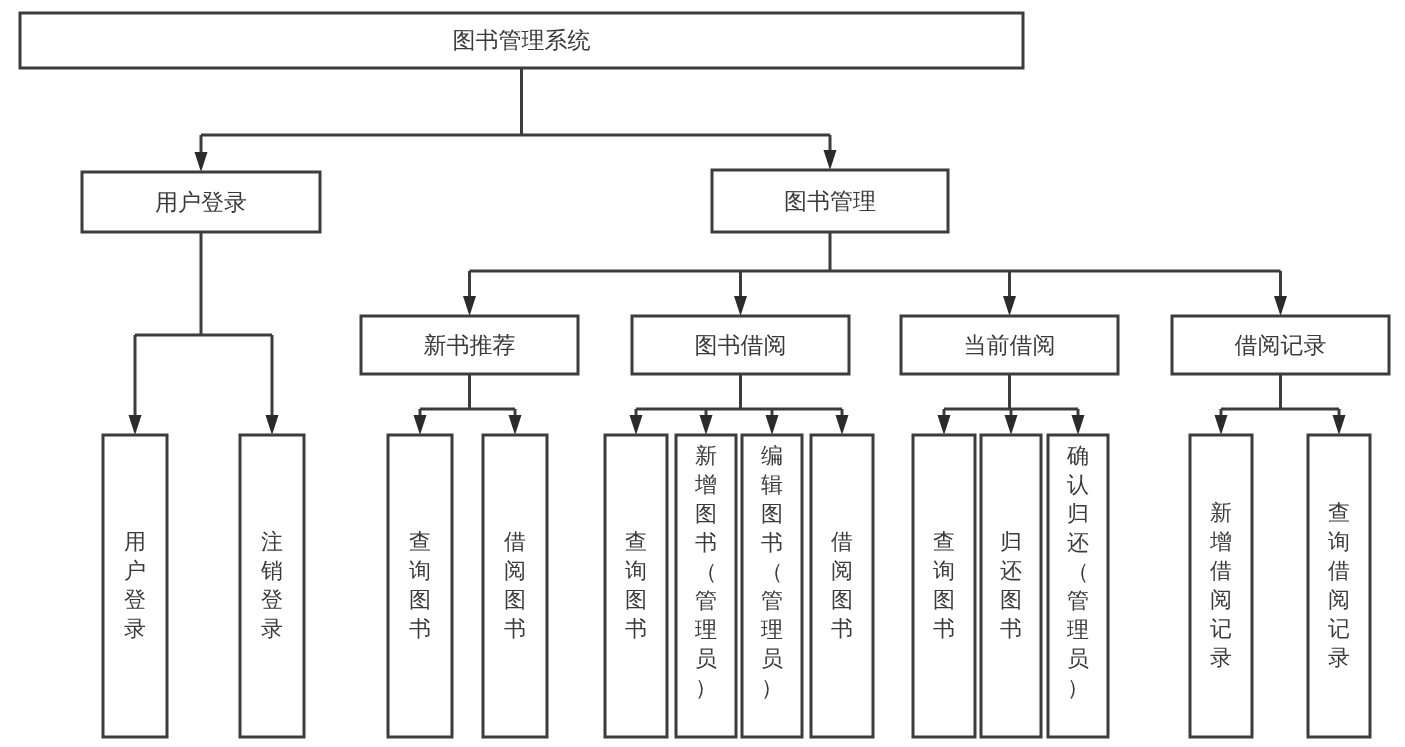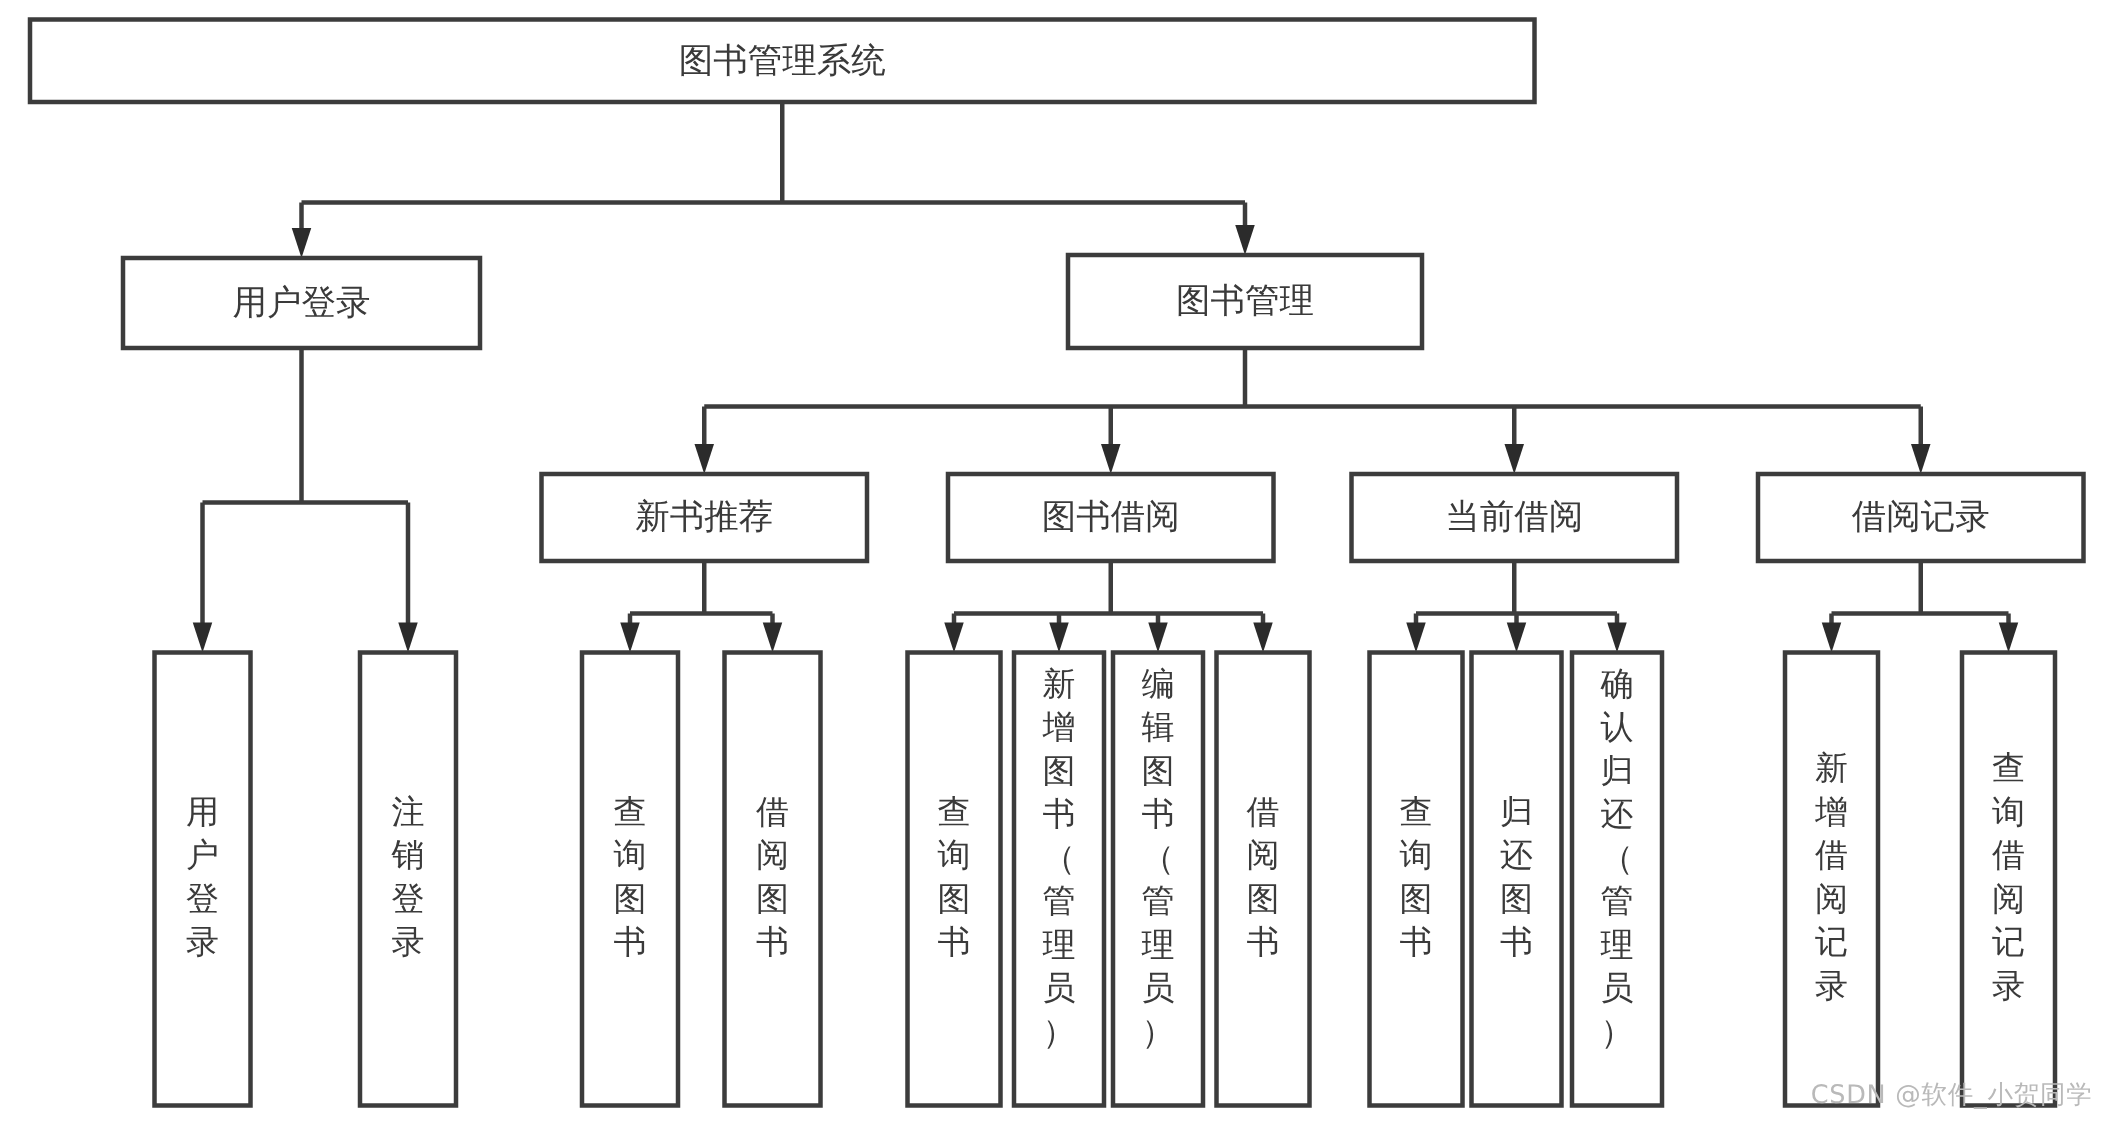--- a/index.html
+++ b/index.html
@@ -277,14 +277,13 @@
           <rect x="1308" y="435" width="62" height="302" class="node-rect thin"></rect>
           <text x="1339" y="513.5" class="node-label-v-char">查</text>
           <text x="1339" y="542.5" class="node-label-v-char">询</text>
           <text x="1339" y="571.5" class="node-label-v-char">借</text>
           <text x="1339" y="600.5" class="node-label-v-char">阅</text>
           <text x="1339" y="629.5" class="node-label-v-char">记</text>
           <text x="1339" y="658.5" class="node-label-v-char">录</text>
         </g>
       </g>
   </svg>
-  <div class="watermark">CSDN @软件_小贺同学</div>
 </div>
 
 </body></html>

